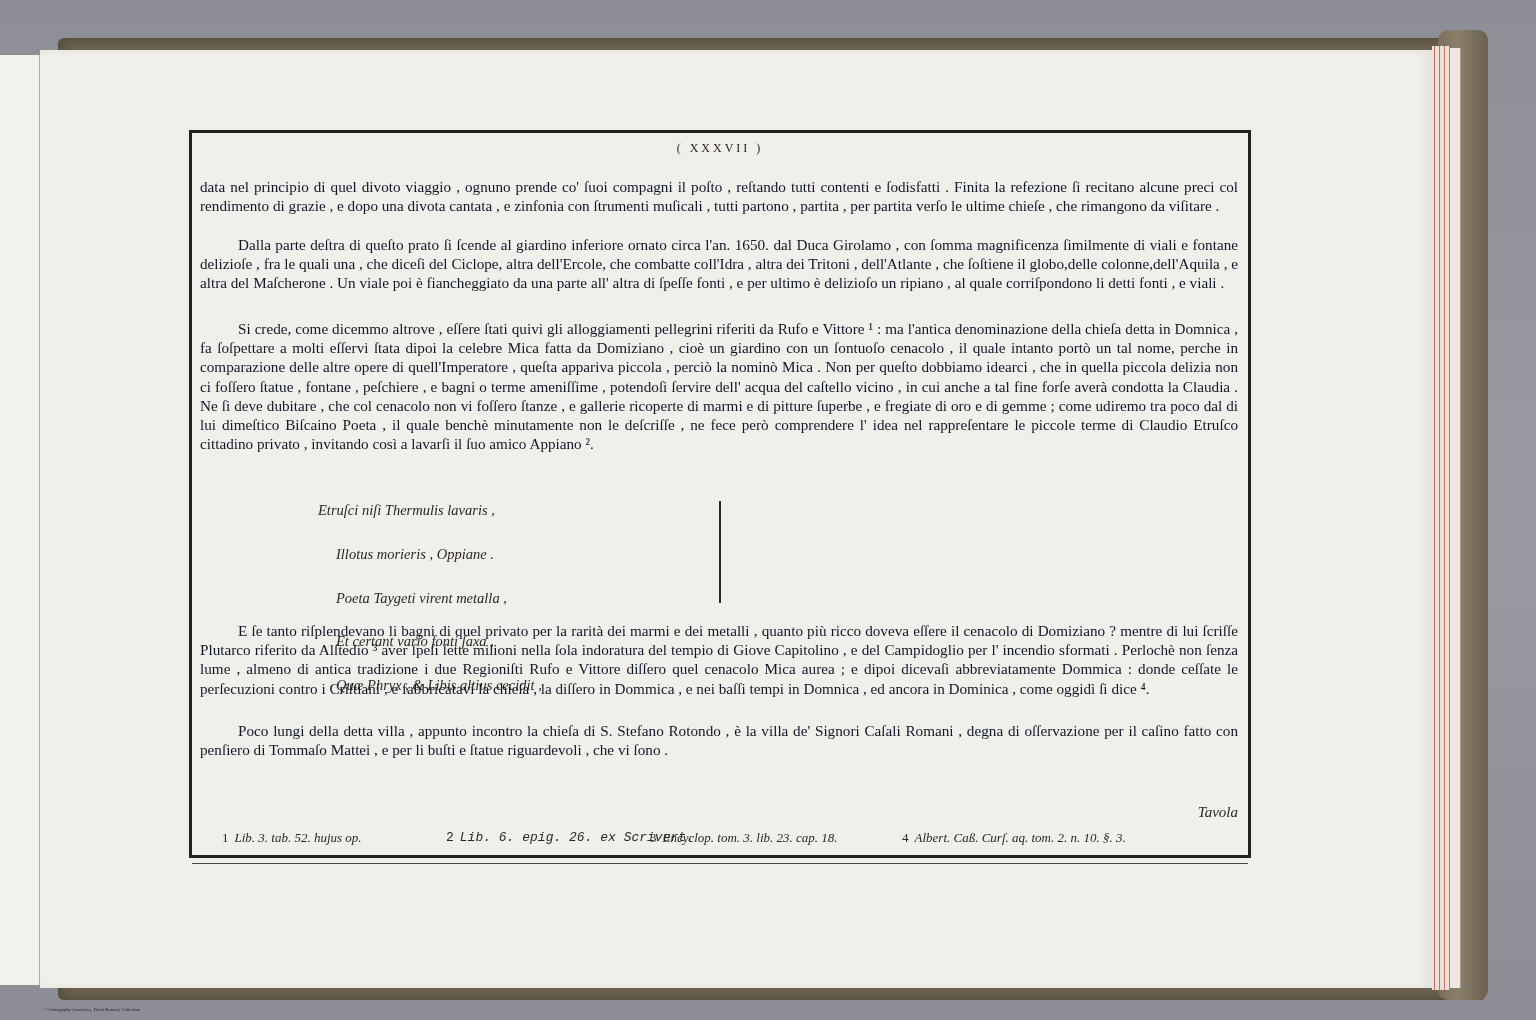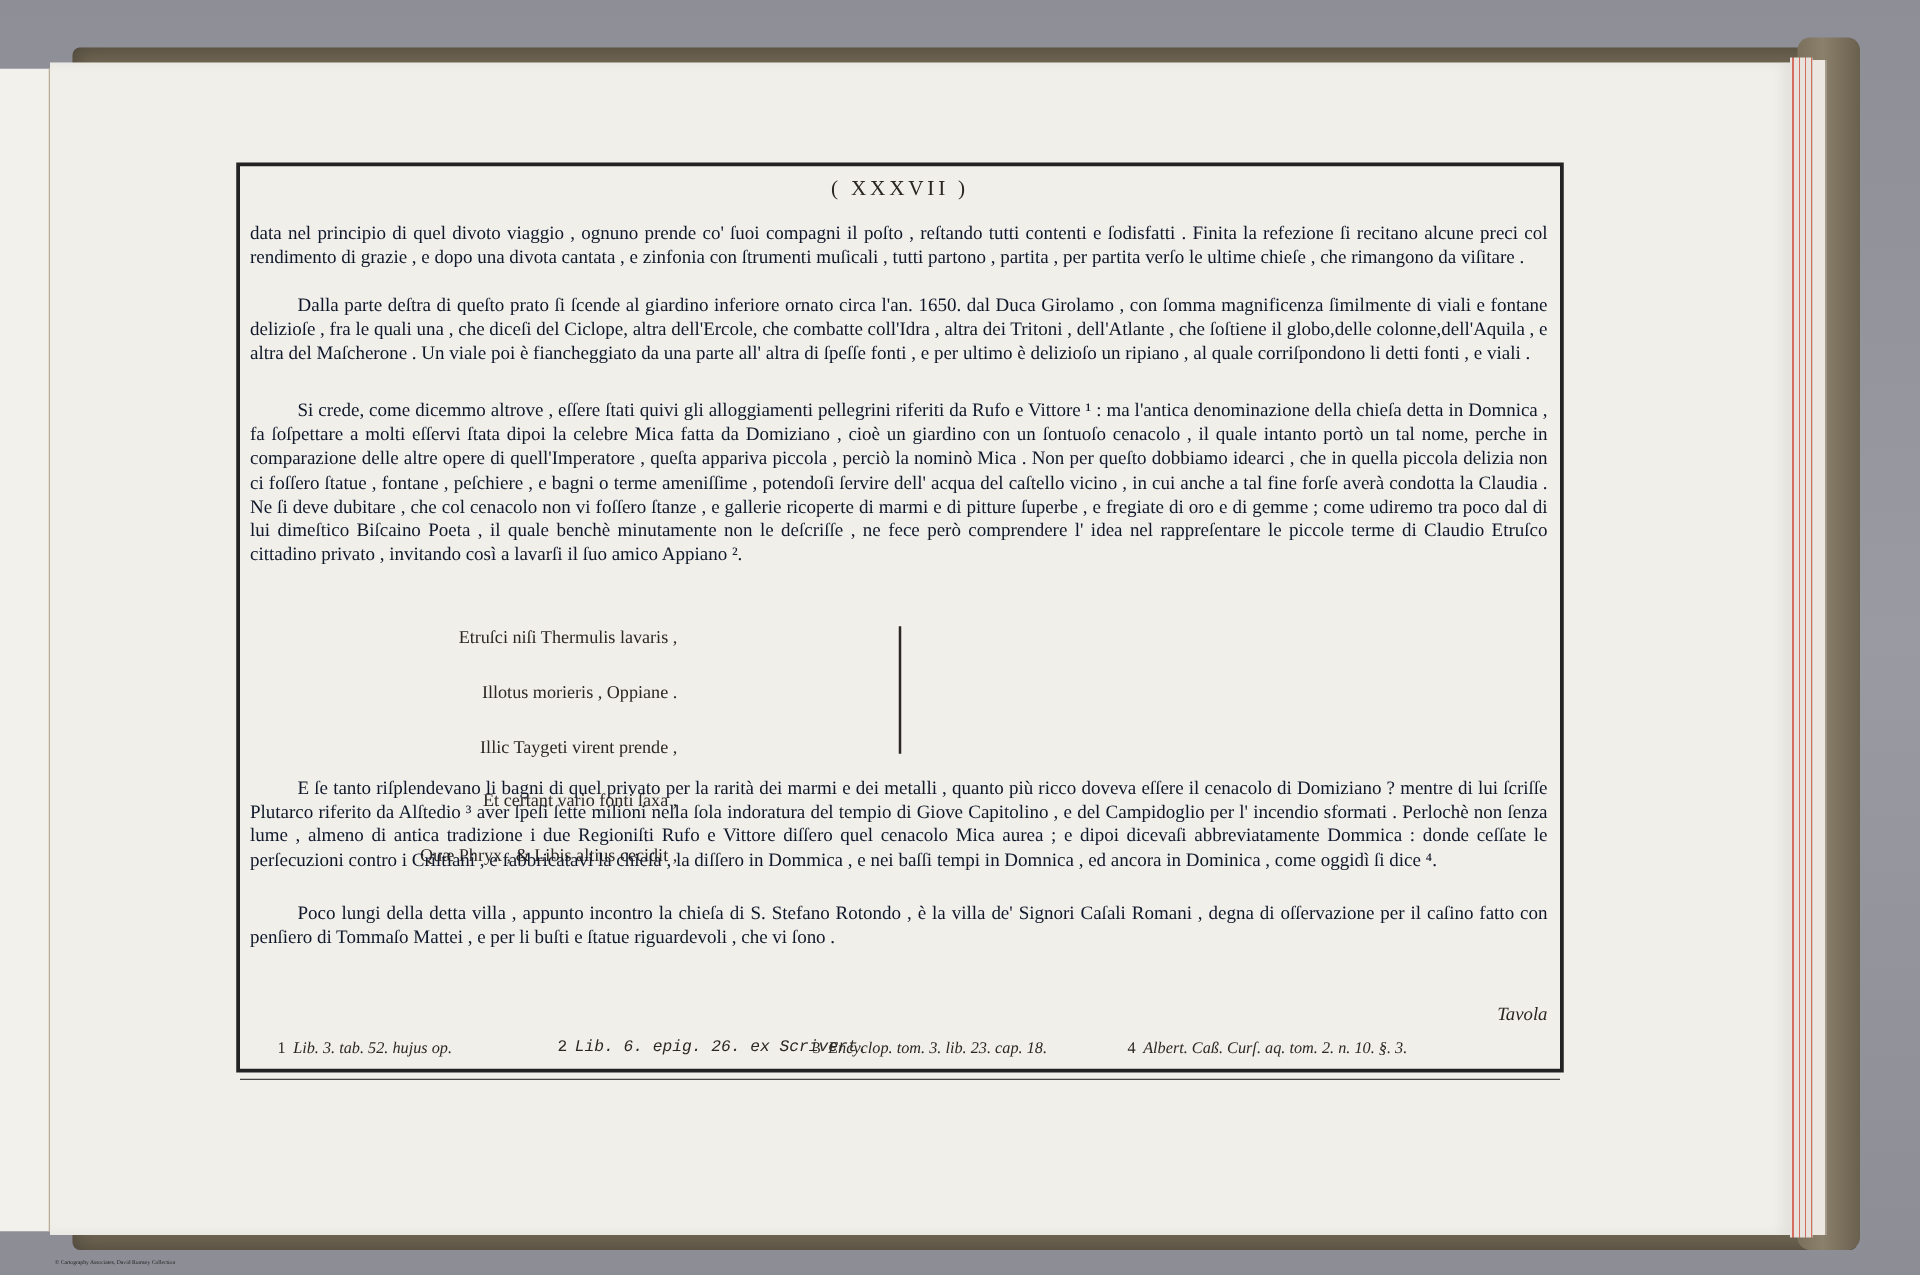--- a/index.html
+++ b/index.html
@@ -39,36 +39,36 @@
     position:absolute; left:189px; top:130px; width:1062px; height:728px;
     border-top:3px solid #222; border-bottom:3px solid #222;
     border-left:3px solid #222; border-right:3px solid #222;
     box-sizing:border-box;
   }
   .frame-inner-bottom {
     position:absolute; left:0; right:0; bottom:-9px; border-bottom:1px solid #444;
   }
   .header {
     position:absolute; left:0; right:0; top:8px; text-align:center;
-    font-size:17px; letter-spacing:3px; color:#2a2622;
+    font-size:12px; letter-spacing:3px; color:#2a2622;
   }
   .text {
     position:absolute; left:8px; right:10px; color:#0f172a;
     font-size:15.2px; line-height:19.2px; text-align:justify;
   }
   .text p { margin:0; }
   .text p.ind { text-indent:38px; }
   .text p.last-line { text-align-last:left; }
   .p1 { top:44px; }
   .p2 { top:102px; }
   .p3 { top:186px; }
   .p4 { top:488px; }
   .p5 { top:588px; }
   .verse {
-    position:absolute; font-size:14.5px; line-height:19.8px; color:#2b2724;text-align:right;
+    position:absolute; font-style:italic; font-size:14.5px; line-height:19.8px; color:#2b2724;
   }
   .verse div { white-space:nowrap; }
   .verse-left { left:126px; top:368px; }
   .verse-left div.in { padding-left:18px;margin-top:24px; }
   .verse-right { left:618px; top:368px; }
   .verse-rule {
     position:absolute; left:527px; top:368px; width:2px; height:102px; background:#2b2724;
   }
   .catchword {
     position:absolute; right:10px; top:671px; font-style:italic; font-size:15px; color:#2b2724;
@@ -104,21 +104,21 @@
   <div class="text p2">
     <p class="ind last-line">Dalla parte deſtra di queſto prato ſi ſcende al giardino inferiore ornato circa l'an. 1650. dal Duca Girolamo , con ſomma magnificenza ſimilmente di viali e fontane delizioſe , fra le quali una , che diceſi del Ciclope, altra dell'Ercole, che combatte coll'Idra , altra dei Tritoni , dell'Atlante , che ſoſtiene il globo,delle colonne,dell'Aquila , e altra del Maſcherone . Un viale poi è fiancheggiato da una parte all' altra di ſpeſſe fonti , e per ultimo è delizioſo un ripiano , al quale corriſpondono li detti fonti , e viali .</p>
   </div>
   <div class="text p3">
     <p class="ind last-line">Si crede, come dicemmo altrove , eſſere ſtati quivi gli alloggiamenti pellegrini riferiti da Rufo e Vittore ¹ : ma l'antica denominazione della chieſa detta in Domnica , fa ſoſpettare a molti eſſervi ſtata dipoi la celebre Mica fatta da Domiziano , cioè un giardino con un ſontuoſo cenacolo , il quale intanto portò un tal nome, perche in comparazione delle altre opere di quell'Imperatore , queſta appariva piccola , perciò la nominò Mica . Non per queſto dobbiamo idearci , che in quella piccola delizia non ci foſſero ſtatue , fontane , peſchiere , e bagni o terme ameniſſime , potendoſi ſervire dell' acqua del caſtello vicino , in cui anche a tal fine forſe averà condotta la Claudia . Ne ſi deve dubitare , che col cenacolo non vi foſſero ſtanze , e gallerie ricoperte di marmi e di pitture ſuperbe , e fregiate di oro e di gemme ; come udiremo tra poco dal di lui dimeſtico Biſcaino Poeta , il quale benchè minutamente non le deſcriſſe , ne fece però comprendere l' idea nel rappreſentare le piccole terme di Claudio Etruſco cittadino privato , invitando così a lavarſi il ſuo amico Appiano ².</p>
   </div>
 
   <div class="verse verse-left">
     <div>Etruſci niſi Thermulis lavaris ,</div>
     <div class="in">Illotus morieris , Oppiane .</div>
-    <div class="in">Illic Taygeti virent prende ,</div>
+    <div class="in">Poeta Taygeti virent metalla ,</div>
     <div class="in">Et certant vario fonti ſaxa ,</div>
     <div class="in">Quæ Phryx , &amp; Libis altius cecidit ,</div>
   </div>
   <div class="verse-rule"></div>
 
   <div class="text p4">
     <p class="ind last-line">E ſe tanto riſplendevano li bagni di quel privato per la rarità dei marmi e dei metalli , quanto più ricco doveva eſſere il cenacolo di Domiziano ? mentre di lui ſcriſſe Plutarco riferito da Alſtedio ³ aver ſpeſi ſette milioni nella ſola indoratura del tempio di Giove Capitolino , e del Campidoglio per l' incendio sformati . Perlochè non ſenza lume , almeno di antica tradizione i due Regioniſti Rufo e Vittore diſſero quel cenacolo Mica aurea ; e dipoi dicevaſi abbreviatamente Dommica : donde ceſſate le perſecuzioni contro i Criſtiani , e fabbricatavi la chieſa , la diſſero in Dommica , e nei baſſi tempi in Domnica , ed ancora in Dominica , come oggidì ſi dice ⁴.</p>
   </div>
   <div class="text p5">
     <p class="ind last-line">Poco lungi della detta villa , appunto incontro la chieſa di S. Stefano Rotondo , è la villa de' Signori Caſali Romani , degna di oſſervazione per il caſino fatto con penſiero di Tommaſo Mattei , e per li buſti e ſtatue riguardevoli , che vi ſono .</p>

